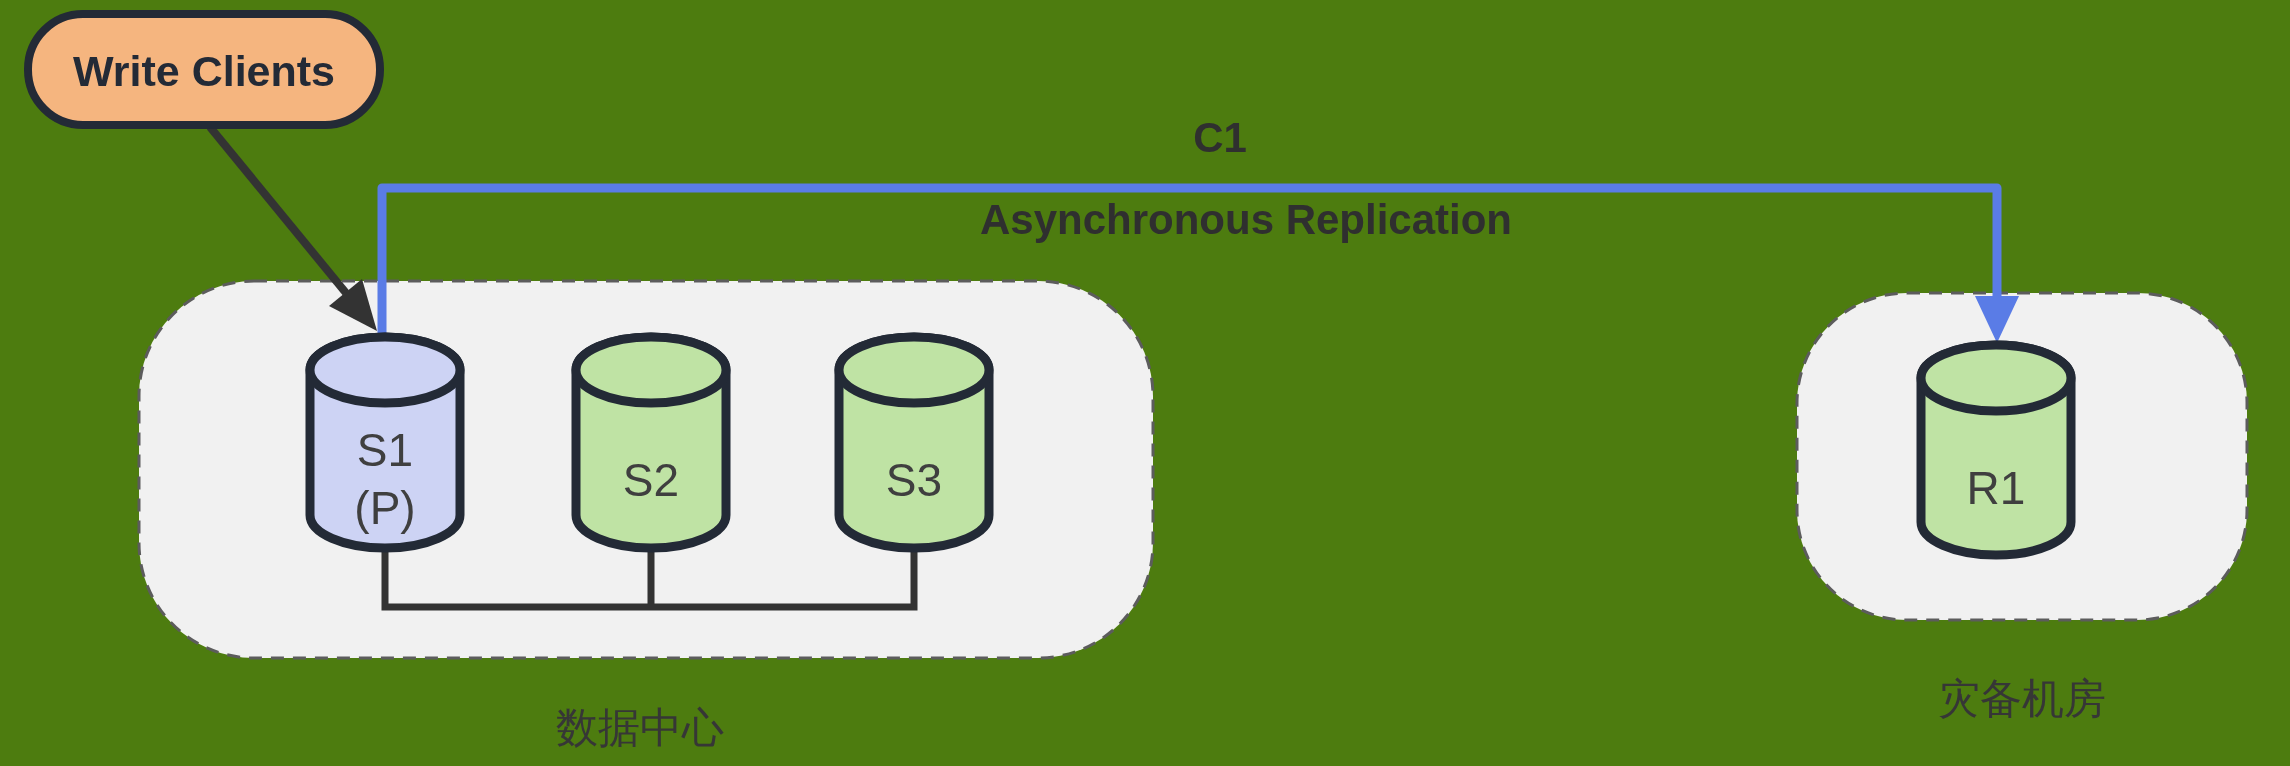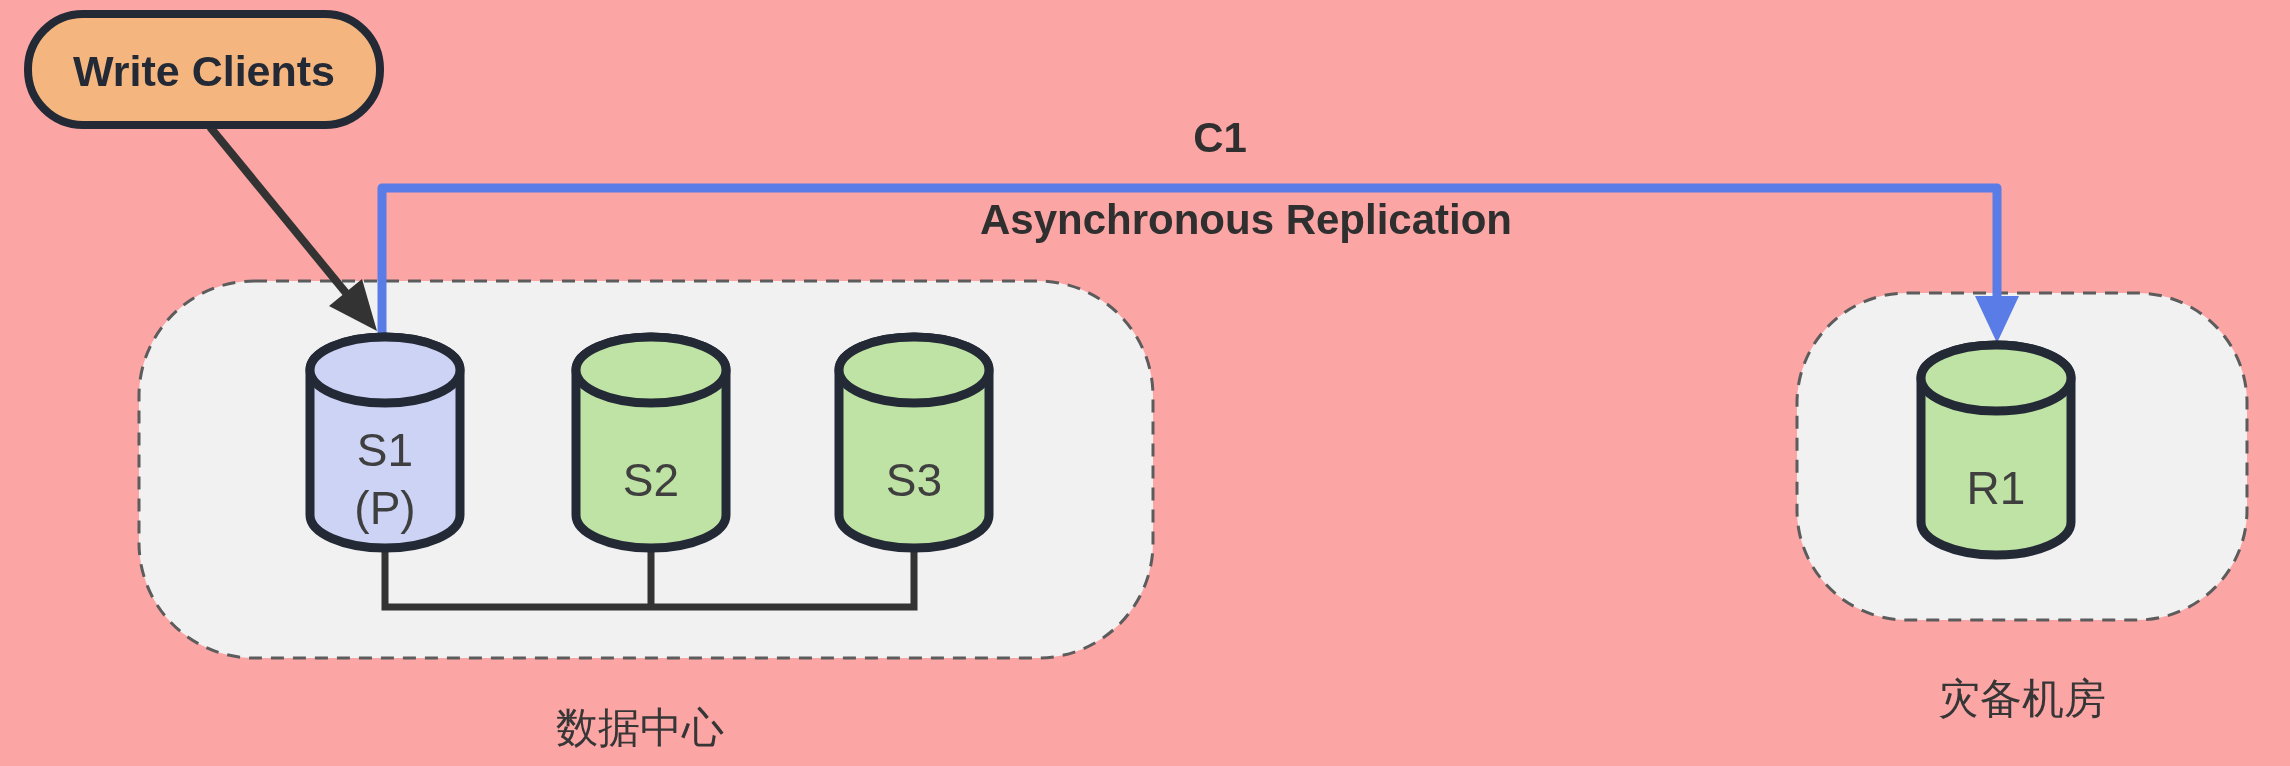--- a/index.html
+++ b/index.html
@@ -1,20 +1,20 @@
 <!DOCTYPE html>
 <html><head>
 <meta charset="utf-8">
 <style>
   html, body { margin: 0; padding: 0; background: #ffffff; }
   .stage {
     position: relative;
     width: 2290px;
     height: 766px;
-    background: #fca5a5;
+    background: #4d7c0f;
     overflow: hidden;
     font-family: "Liberation Sans", sans-serif;
   }
   svg { display: block; }
   text {
     font-family: "Liberation Sans", "DejaVu Sans", sans-serif;
   }
   .node-label { font-size: 46px; font-weight: 400; }
   .edge-label { font-size: 42px; font-weight: 700; }
   .group-label { font-size: 42px; font-weight: 400; }

